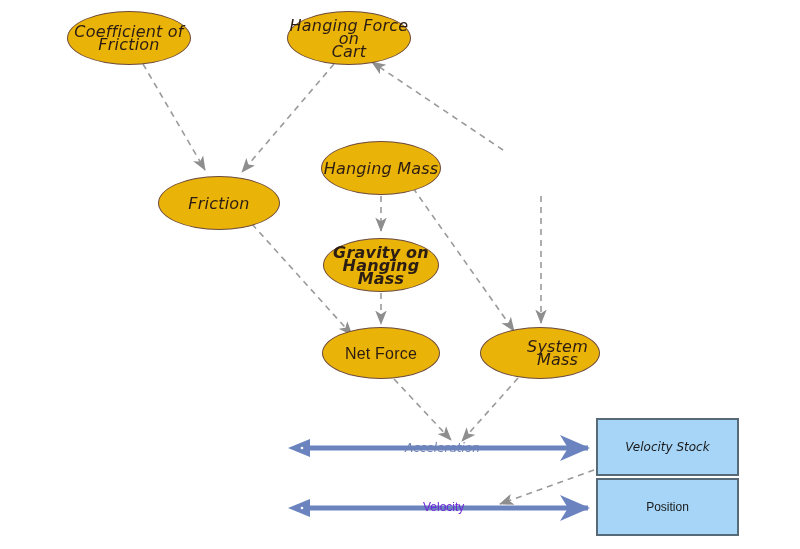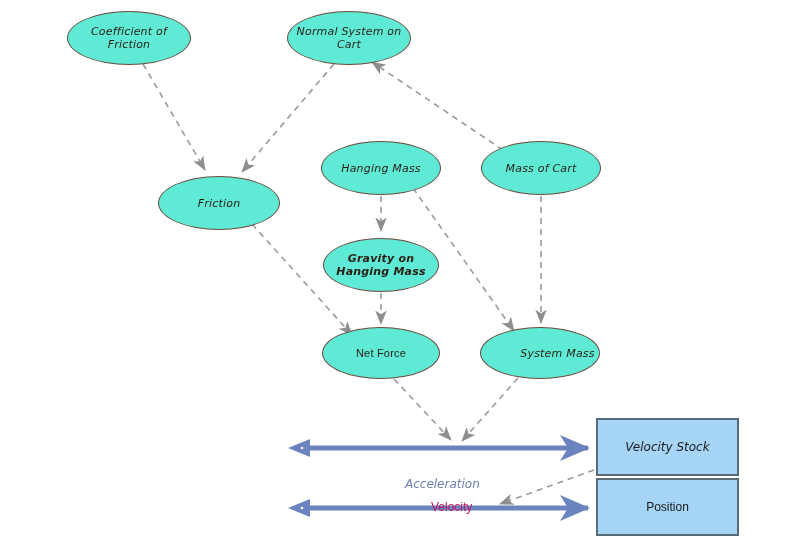--- a/index.html
+++ b/index.html
@@ -30,24 +30,24 @@
     position: absolute;
     display: flex;
     align-items: center;
     justify-content: center;
     text-align: center;
     box-sizing: border-box;
     z-index: 5;
   }
   .ellipse {
     border-radius: 50%;
-    background: #5eead4;
+    background: #eab308;
     border: 1.4px solid #6d4a3c;
     color: #2b1c14;
-    font-size: 11px;
+    font-size: 16px;
     line-height: 13px;
     letter-spacing: 0.2px;
   }
   .ellipse.hand {
     font-family: "DejaVu Sans", sans-serif;
     font-style: italic;
     font-weight: 400;
   }
   .ellipse.plain {
     font-family: Liberation Sans, sans-serif;
@@ -72,26 +72,24 @@
     z-index: 7;
     font-size: 12px;
     white-space: nowrap;
     background: transparent;
     padding: 0 1px;
   }
   .flow-label.accel {
     color: #6e83b4;
     font-family: "DejaVu Sans", sans-serif;
     font-style: italic;
-    margin-top: 36px;
   }
   .flow-label.vel {
-    color: #be185d;
+    color: #6d28d9;
     font-family: "Liberation Sans", sans-serif;
-    margin-left: 8px;
   }
 </style>
 </head>
 <body>
 
 <div id="canvas">
 
   <svg id="wires" viewBox="0 0 800 549" width="800" height="549" xmlns="http://www.w3.org/2000/svg">
     <defs>
       <marker id="ah" markerWidth="11" markerHeight="11" refX="8.4" refY="4" orient="auto" markerUnits="strokeWidth">
@@ -126,35 +124,32 @@
       <circle cx="302" cy="508" r="1.3" fill="#ffffff"></circle>
     </g>
   </svg>
 
   <div class="node ellipse hand" style="left:67px; top:11px; width:124px; height:54px;">
     <span style="white-space:pre-line;">Coefficient of
 Friction</span>
   </div>
 
   <div class="node ellipse hand" style="left:287px; top:11px; width:124px; height:54px;">
-    <span style="white-space:pre-line;">Normal System on
+    <span style="white-space:pre-line;">Hanging Force on
 Cart</span>
   </div>
 
   <div class="node ellipse hand" style="left:158px; top:176px; width:122px; height:54px;">
     <span style="white-space:pre-line;">Friction</span>
   </div>
 
   <div class="node ellipse hand" style="left:321px; top:141px; width:120px; height:54px;">
     <span style="white-space:pre-line;">Hanging Mass</span>
   </div>
 
-  <div class="node ellipse hand" style="left:481px; top:141px; width:120px; height:54px;">
-    <span style="white-space:pre-line;">Mass of Cart</span>
-  </div>
 
   <div class="node ellipse hand" style="left:323px; top:238px; width:116px; height:54px;font-weight:bold;">
     <span style="white-space:pre-line;">Gravity on
 Hanging Mass</span>
   </div>
 
   <div class="node ellipse plain" style="left:322px; top:327px; width:118px; height:52px;">
     <span style="white-space:pre-line;">Net Force</span>
   </div>
 

